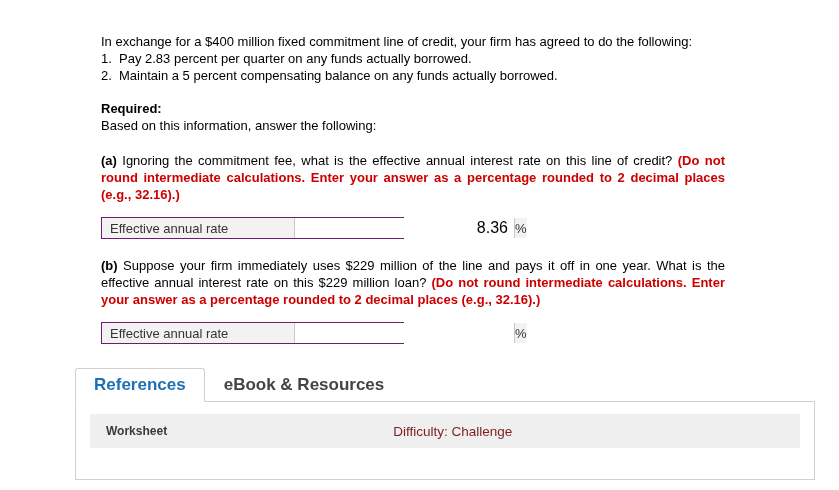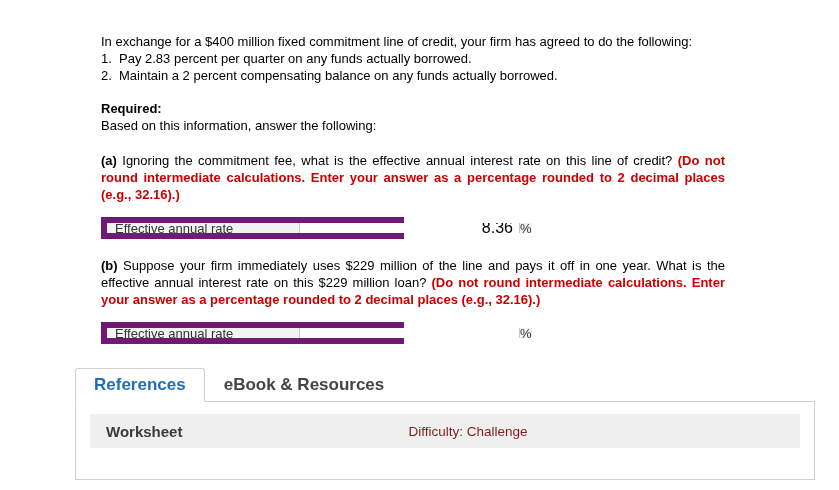--- a/index.html
+++ b/index.html
@@ -62,21 +62,21 @@
   .red {
     color: #cc0000;
     font-weight: bold;
   }
   .answer-row {
     margin-top: 14px;
     display: flex;
     align-items: stretch;
     height: 22px;
     width: 303px;
-    border: 6px solid #701a75;
+    border: 1px solid #701a75;
     box-sizing: border-box;
     background: #f2f2f2;
   }
   .answer-label {
     flex: 0 0 193px;
     background: #f2f2f2;
     display: flex;
     align-items: center;
     padding-left: 8px;
     font-size: 13px;
@@ -150,21 +150,21 @@
   .worksheet-bar {
     background: #efefef;
     height: 34px;
     display: flex;
     align-items: center;
     padding: 0 16px;
     box-sizing: border-box;
   }
   .worksheet-title {
     font-weight: bold;
-    font-size: 15px;
+    font-size: 12px;
     color: #3a3a3a;
   }
   .difficulty {
     margin-left: 226px;
     color: #7f1d1d;
     font-size: 13.5px;
   }
 </style>
 </head>
 <body>
@@ -172,21 +172,21 @@
 <div class="page">
 
   <div class="content">
 
     <div class="intro-line">In exchange for a $400 million fixed commitment line of credit, your firm has agreed to do the following:</div>
 
     <div class="numbered">
       <span class="num-idx">1.</span><span>Pay 2.83 percent per quarter on any funds actually borrowed.</span>
     </div>
     <div class="numbered">
-      <span class="num-idx">2.</span><span>Maintain a 2 percent compensating balance on any funds actually borrowed.</span>
+      <span class="num-idx">2.</span><span>Maintain a 5 percent compensating balance on any funds actually borrowed.</span>
     </div>
 
     <div class="required">Required:</div>
     <div class="based">Based on this information, answer the following:</div>
 
     <div class="part">
       <span class="part-label">(a)</span>
       <span>Ignoring the commitment fee, what is the effective annual interest rate on this line of credit?</span>
       <span class="red">(Do not round intermediate calculations. Enter your answer as a percentage rounded to 2 decimal places (e.g., 32.16).)</span>
     </div>

